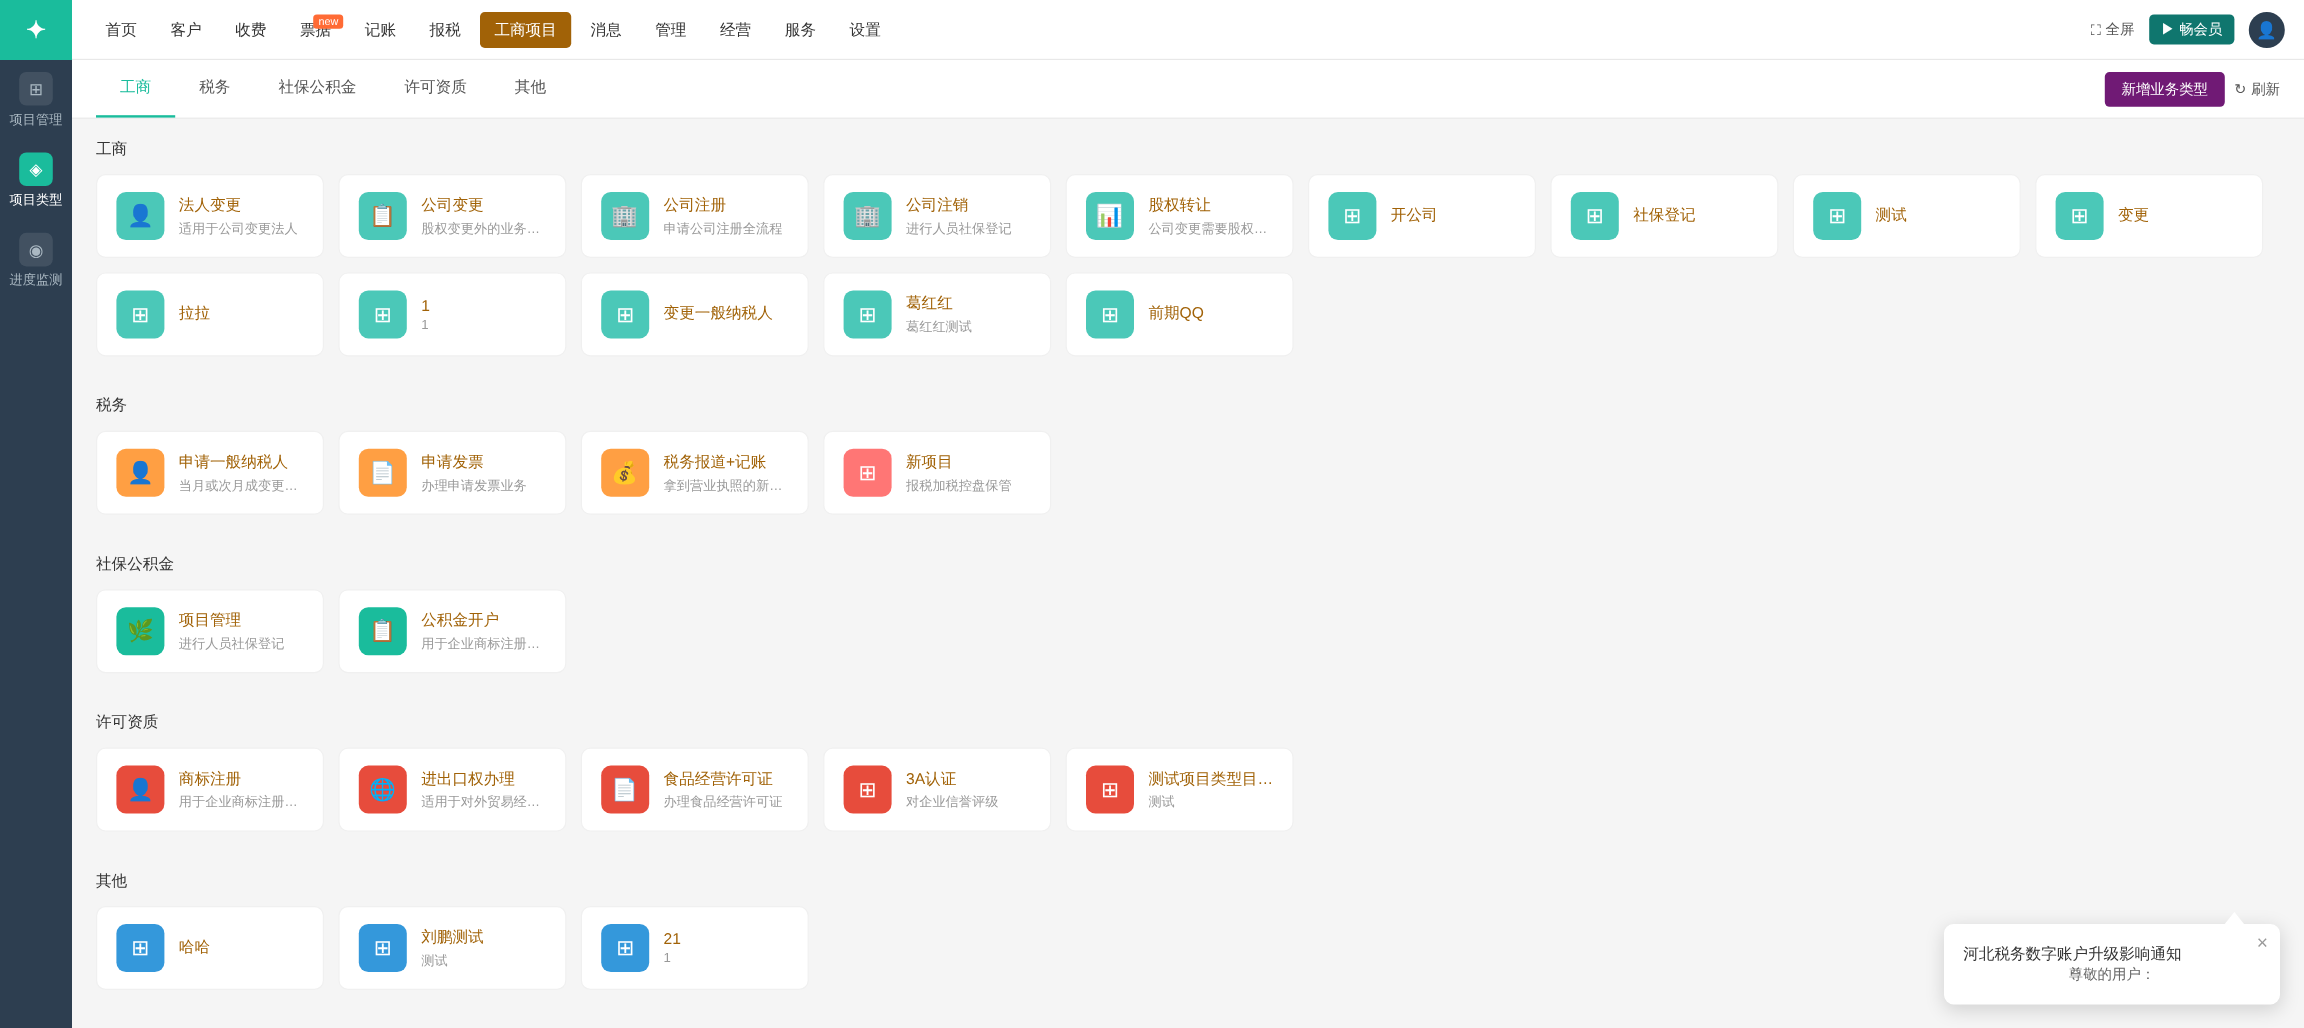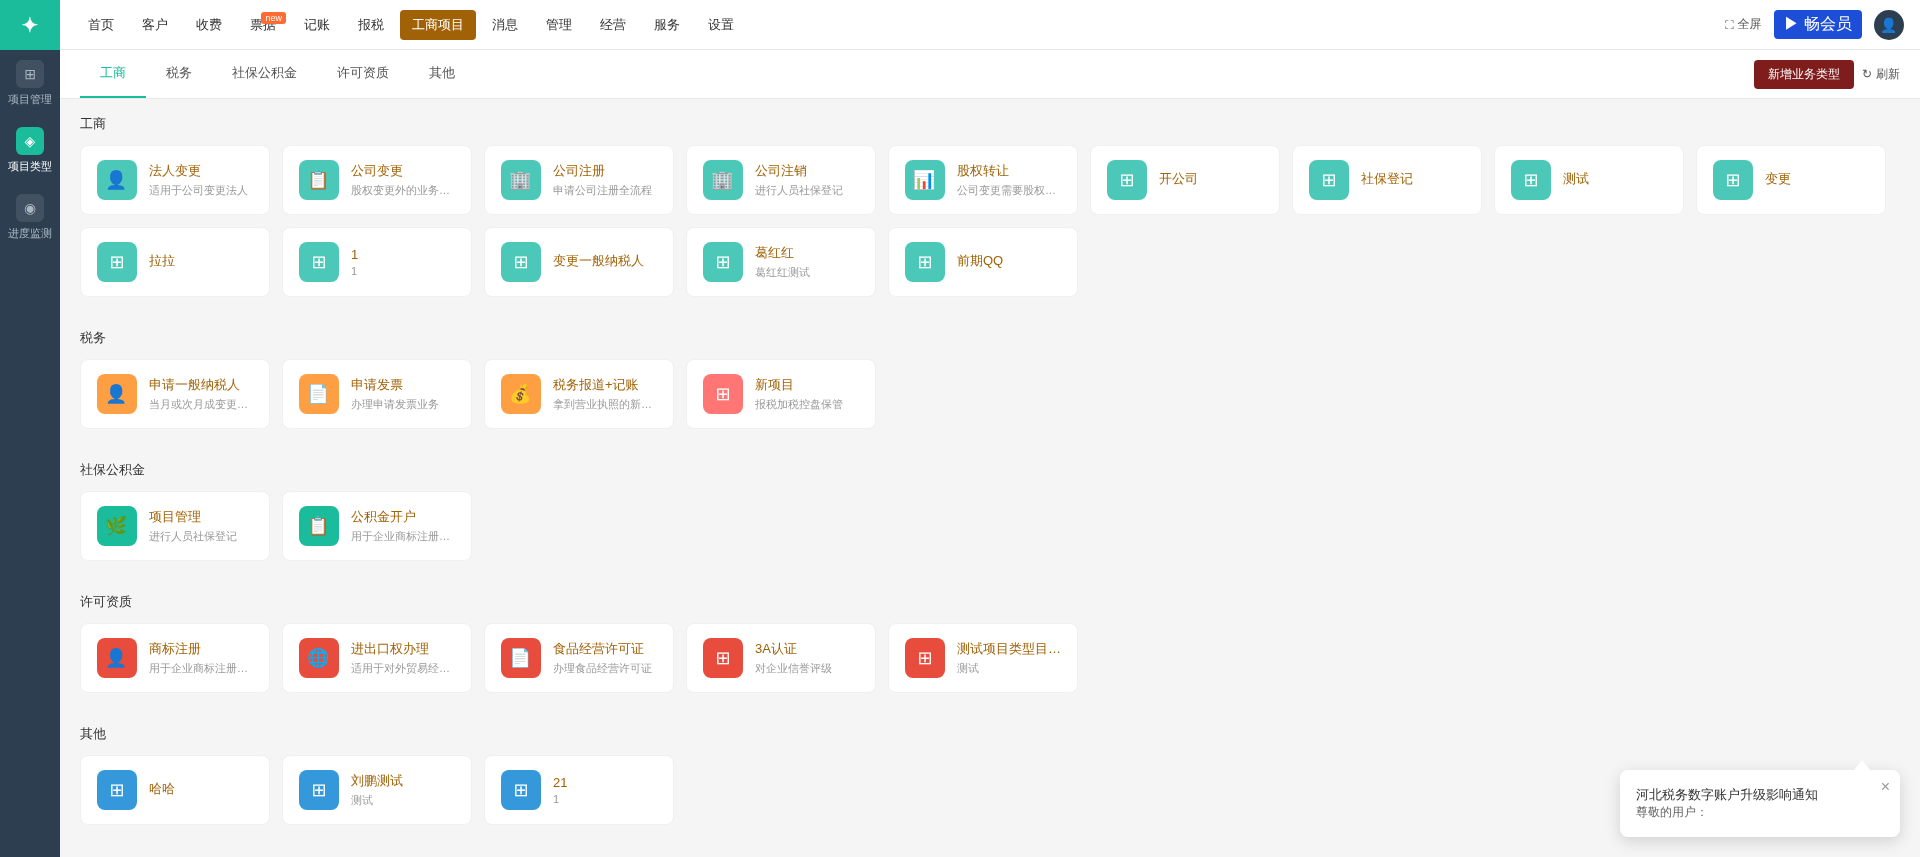--- a/index.html
+++ b/index.html
@@ -99,25 +99,25 @@
       font-size: 12px;
     }
     .nav-right-btn {
       display: flex;
       align-items: center;
       gap: 4px;
       cursor: pointer;
       color: #555;
     }
     .vip-btn {
-      background: #1d4ed8;
+      background: #0f766e;
       color: white;
       padding: 4px 10px;
       border-radius: 4px;
-      font-size: 16px;
+      font-size: 12px;
       cursor: pointer;
     }
     .avatar {
       width: 30px;
       height: 30px;
       background: #2d3e50;
       border-radius: 50%;
       display: flex;
       align-items: center;
       justify-content: center;
@@ -153,21 +153,21 @@
     .tab-item {
       padding: 14px 20px;
       cursor: pointer;
       color: #555;
       font-size: 13px;
       border-bottom: 2px solid transparent;
       white-space: nowrap;
     }
     .tab-item.active { color: #1abc9c; border-bottom-color: #1abc9c; }
     .add-btn {
-      background: #7f1d1d;
+      background: #701a75;
       color: white;
       padding: 6px 14px;
       border-radius: 4px;
       cursor: pointer;
       font-size: 12px;
       white-space: nowrap;
     }
     .refresh-btn {
       display: flex;
       align-items: center;
@@ -254,20 +254,21 @@
     .notification-popup .notif-title {
       font-size: 13px;
       color: #333;
       font-weight: 500;
       margin-bottom: 0;
       padding-right: 20px;
     }
     .notification-popup .notif-body {
       font-size: 12px;
       color: #666;
+      text-align: center;
     }
     .notif-triangle {
       position: absolute;
       top: -10px;
       right: 30px;
       width: 0;
       height: 0;
       border-left: 8px solid transparent;
       border-right: 8px solid transparent;
       border-bottom: 10px solid white;

